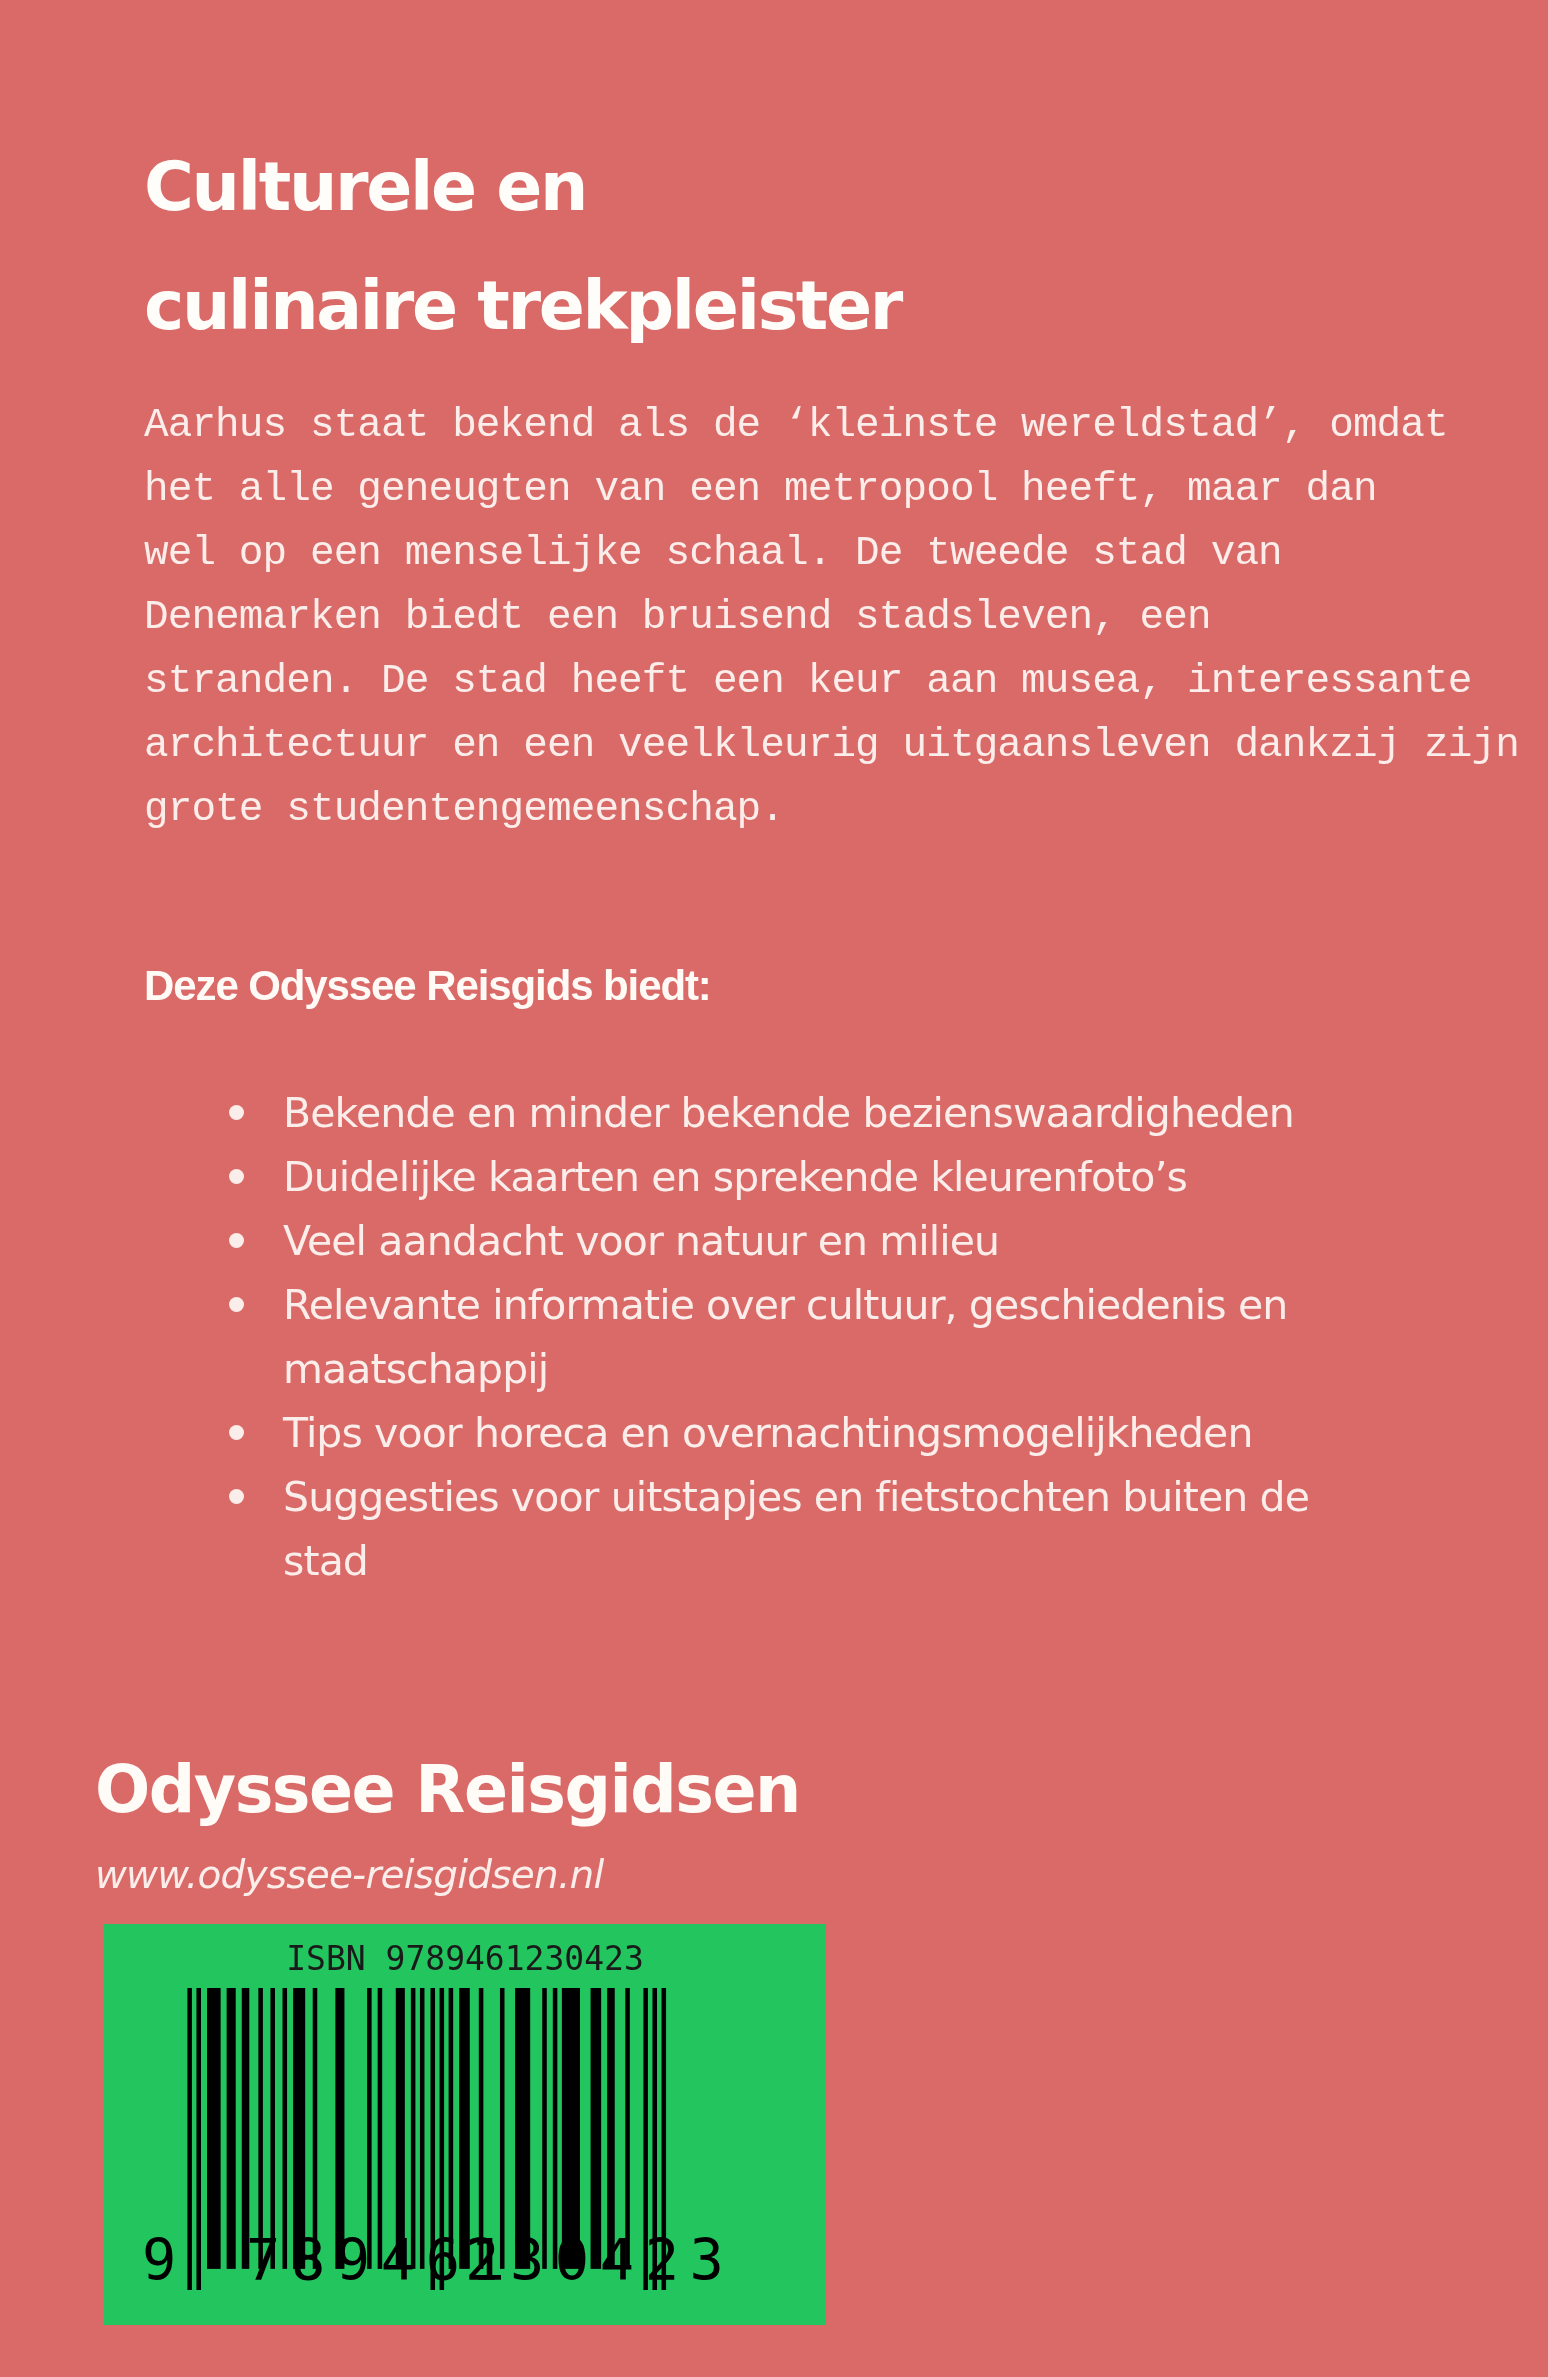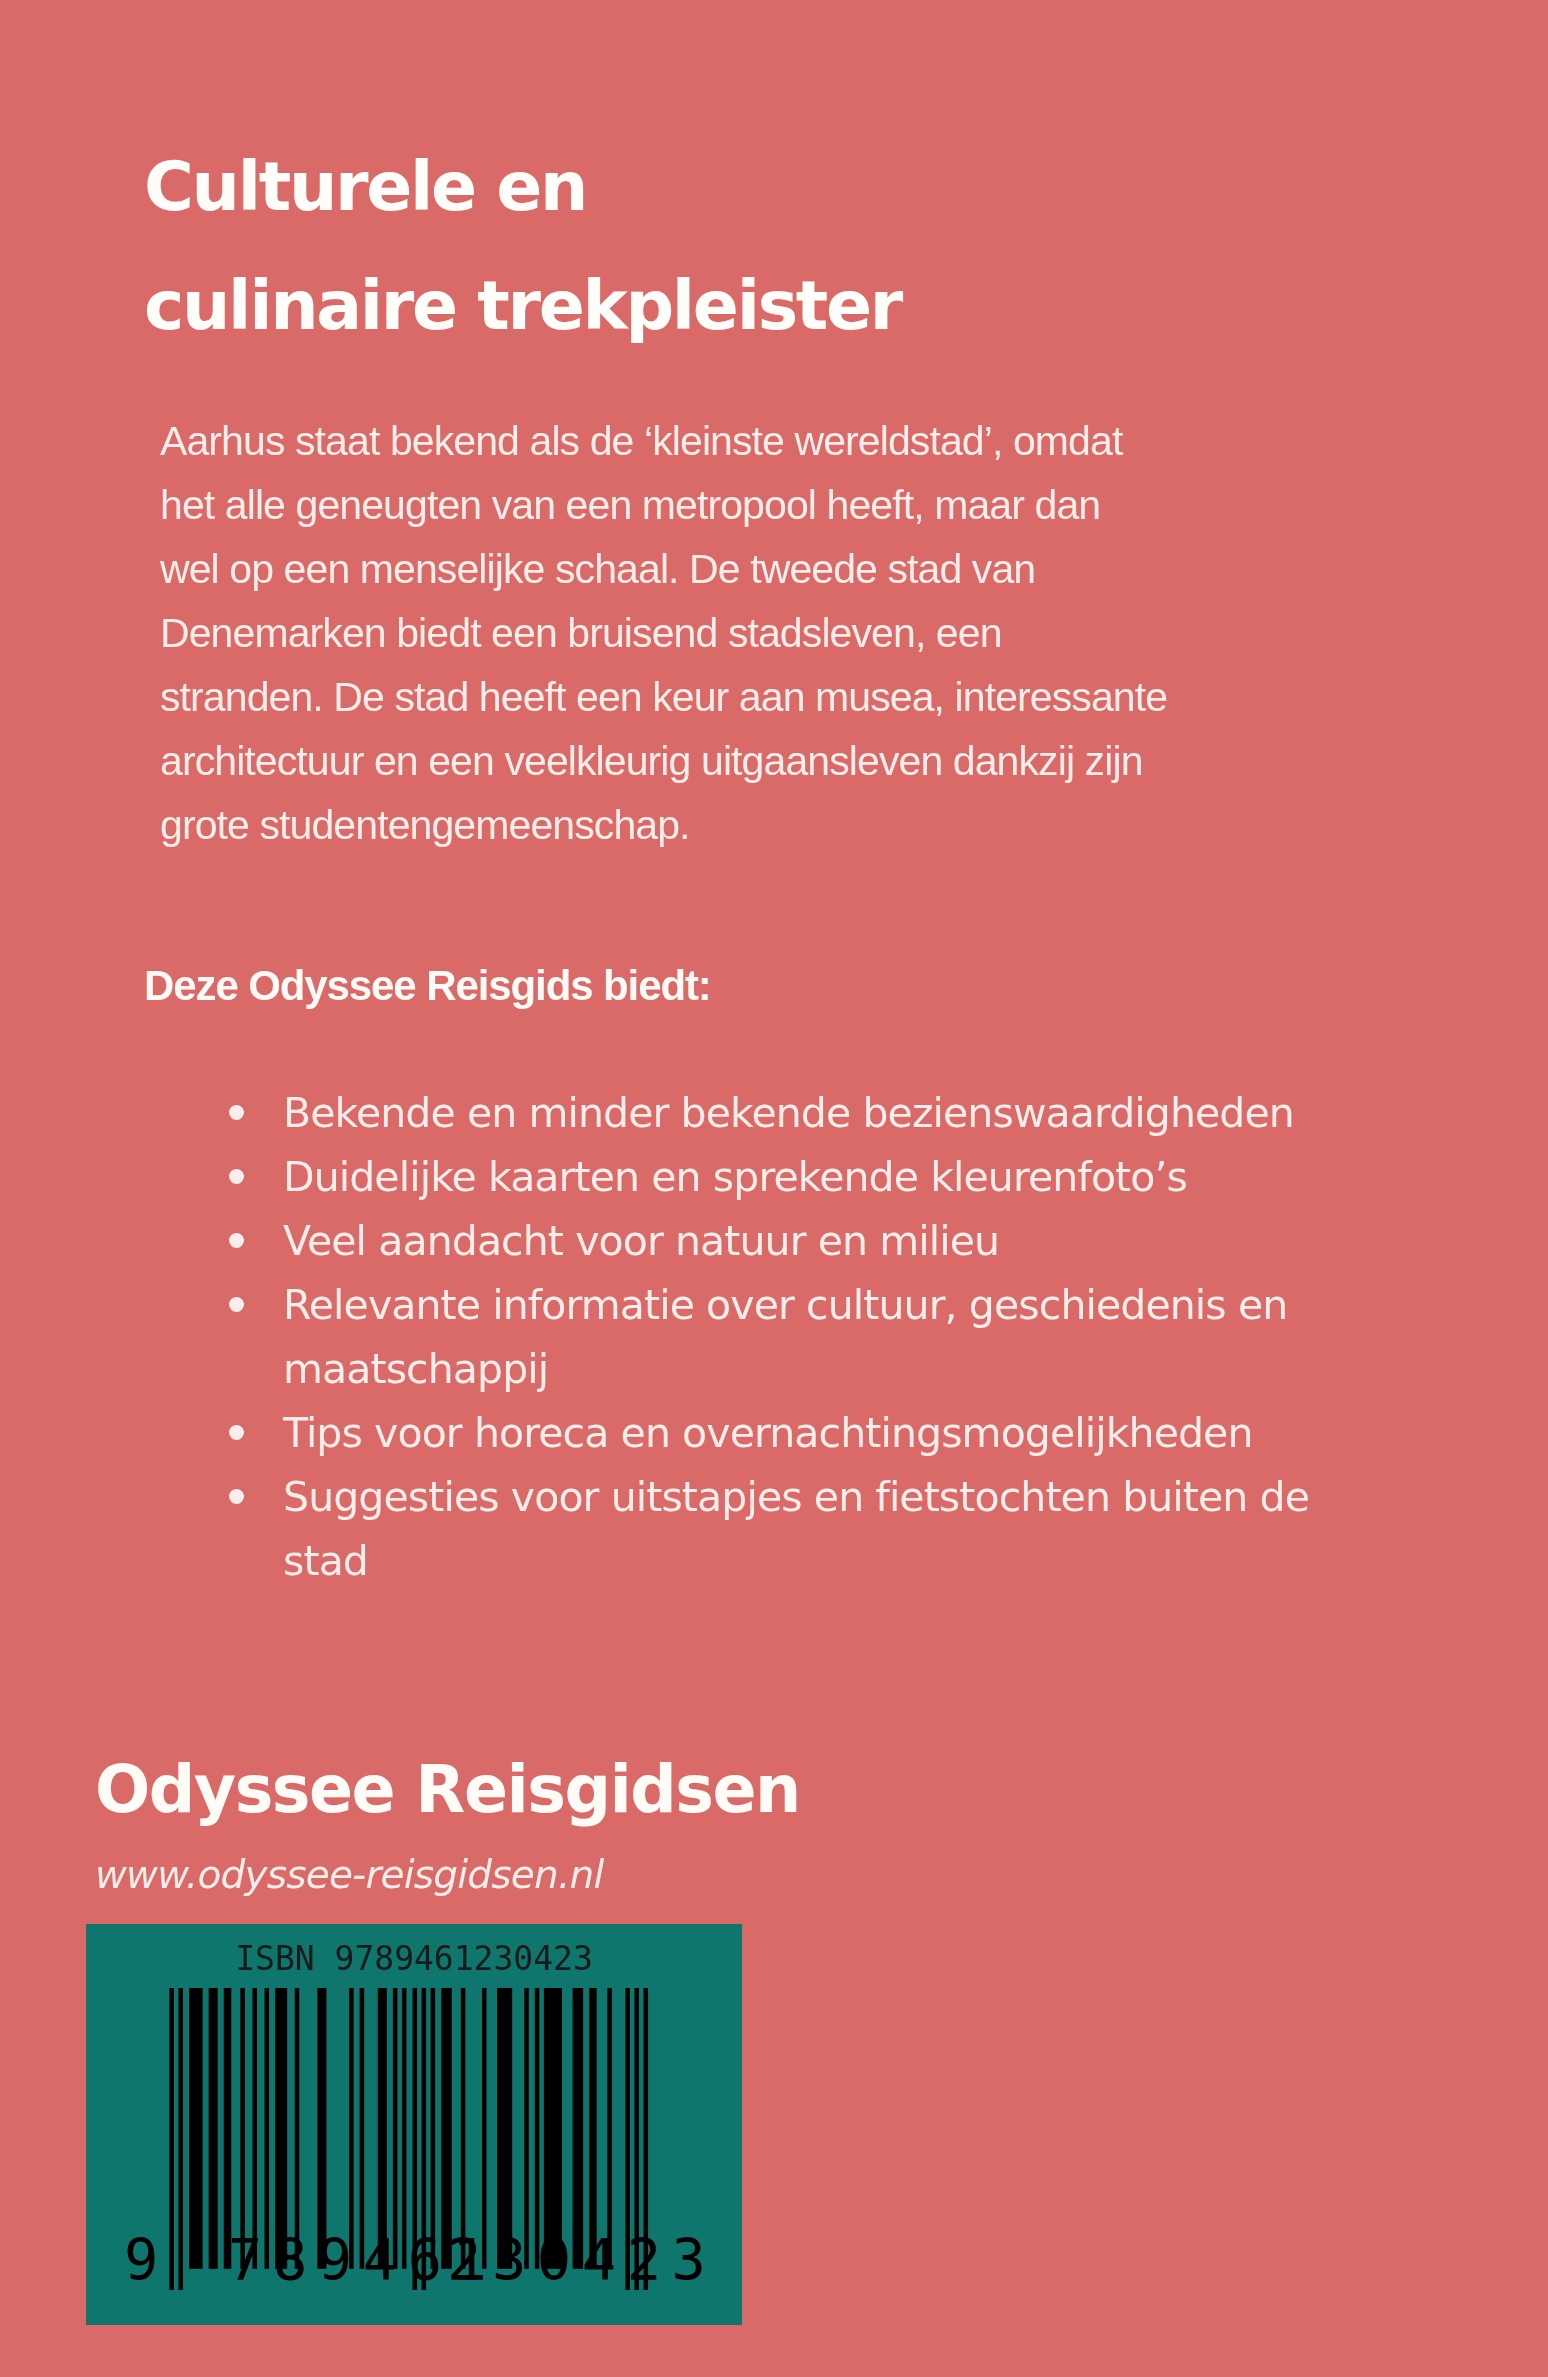--- a/index.html
+++ b/index.html
@@ -26,22 +26,22 @@
     line-height: 119px;
     letter-spacing: -2.3px;
     color: #FFFDFA;
   }
   .title .line { display: block; white-space: nowrap; }
 
   .intro {
     position: absolute;
     left: 144px;
     top: 393px;
-    margin: 16px;
-    font-family: Liberation Sans, sans-serif;
+    margin: 0;
+    font-family: Liberation Mono, monospace;
     font-size: 41px;
     line-height: 64px;
     letter-spacing: -0.9px;
     color: #FBEDEA;
   }
   .intro .line { display: block; white-space: nowrap; }
 
   .features-heading {
     position: absolute;
     left: 144px;
@@ -105,25 +105,25 @@
     font-size: 39px;
     line-height: 53px;
     letter-spacing: -0.8px;
     color: #FBEDEA;
     white-space: nowrap;
     font-style: italic;
   }
 
   .barcode-box {
     position: absolute;
-    left: 86px;
+    left: 104px;
     top: 1924px;
-    width: 656px;
+    width: 722px;
     height: 401px;
-    background: #0f766e;
+    background: #22c55e;
   }
   .isbn-label {
     position: absolute;
     left: 0;
     right: 0;
     top: 13.6px;
     text-align: center;
     font-family: "DejaVu Sans Mono", monospace;
     font-size: 33px;
     line-height: 42px;

